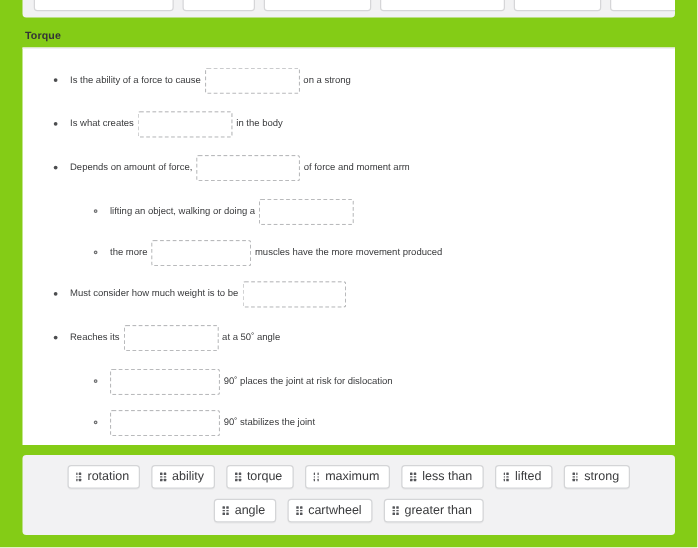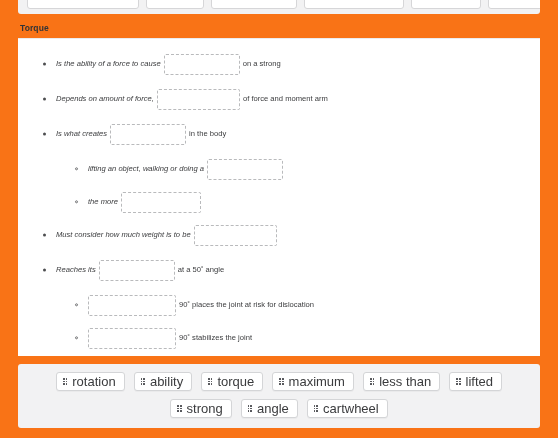--- a/index.html
+++ b/index.html
@@ -6,21 +6,21 @@
   html, body {
     margin: 0; padding: 0;
     width: 558px; height: 438px;
     background: #ffffff;
     font-family: "Liberation Sans", sans-serif;
     overflow: hidden;
   }
   #page {
     position: relative;
     width: 558px; height: 438px;
-    background: #f97316;
+    background: #84cc16;
   }
 
   
   .top-strip {
     position: absolute;
     left: 18px; top: -14px;
     width: 522px; height: 28px;
     background: #f2f2f3;
     border-radius: 3px;
     display: flex;
@@ -92,21 +92,21 @@
     border-radius: 50%;
     background: #4c4d4f;
   }
   .bullet.hollow {
     width: 3.4px; height: 3.4px;
     background: transparent;
     border: 1px solid #6e6f71;
   }
 
   .txt { display: inline-block; }
-  .txt.pre  { margin-right: 3px; font-style: italic; }
+  .txt.pre  { margin-right: 3px; }
   .txt.post { margin-left: 3px; }
 
   
   .dropzone {
     display: inline-block;
     height: 21px;
     border: 1px dashed #b9babc;
     border-radius: 2px;
     background: #ffffff;
     vertical-align: middle;
@@ -133,21 +133,21 @@
   }
   .chip {
     display: inline-flex;
     align-items: center;
     gap: 5px;
     height: 19px;
     padding: 0 8px 0 6px;
     background: #ffffff;
     border: 1px solid #d4d5d7;
     border-radius: 3px;
-    font-size: 13px;
+    font-size: 10px;
     color: #3a3b3d;
     white-space: nowrap;
     cursor: grab;
     box-shadow: 0 1px 0 rgba(0,0,0,.03);
   }
   .chip .label { pointer-events: none; }
 
   
   .handle {
     display: inline-grid;
@@ -182,40 +182,41 @@
   <div class="card">
     <ul class="lvl1" id="listRoot">
         <li class="row l1">
           <span class="bullet"></span>
           <span class="txt pre">Is the ability of a force to cause</span>
           <span class="dropzone dz-76"></span>
           <span class="txt post">on a strong</span>
         </li>
         <li class="row l1">
           <span class="bullet"></span>
+          <span class="txt pre">Is what creates</span>
+          <span class="dropzone dz-76"></span>
+          <span class="txt post">in the body</span>
+        </li>
+        <li class="row l1">
+          <span class="bullet"></span>
           <span class="txt pre">Depends on amount of force,</span>
           <span class="dropzone dz-83"></span>
           <span class="txt post">of force and moment arm</span>
-        </li>
-        <li class="row l1">
-          <span class="bullet"></span>
-          <span class="txt pre">Is what creates</span>
-          <span class="dropzone dz-76"></span>
-          <span class="txt post">in the body</span>
         </li>
         <ul class="lvl2">
           <li class="row l2">
             <span class="bullet hollow"></span>
             <span class="txt pre">lifting an object, walking or doing a</span>
             <span class="dropzone dz-76"></span>
           </li>
           <li class="row l2">
             <span class="bullet hollow"></span>
             <span class="txt pre">the more</span>
             <span class="dropzone dz-80"></span>
+            <span class="txt post">muscles have the more movement produced</span>
           </li>
         </ul>
         <li class="row l1">
           <span class="bullet"></span>
           <span class="txt pre">Must consider how much weight is to be</span>
           <span class="dropzone dz-83"></span>
         </li>
         <li class="row l1">
           <span class="bullet"></span>
           <span class="txt pre">Reaches its</span>
@@ -330,15 +331,26 @@
         <span class="handle">
           <i></i>
           <i></i>
           <i></i>
           <i></i>
           <i></i>
           <i></i>
         </span>
         <span class="label">cartwheel</span>
       </div>
+      <div class="chip">
+        <span class="handle">
+          <i></i>
+          <i></i>
+          <i></i>
+          <i></i>
+          <i></i>
+          <i></i>
+        </span>
+        <span class="label">greater than</span>
+      </div>
     </div>
 
 </div>
 
 </body></html>

